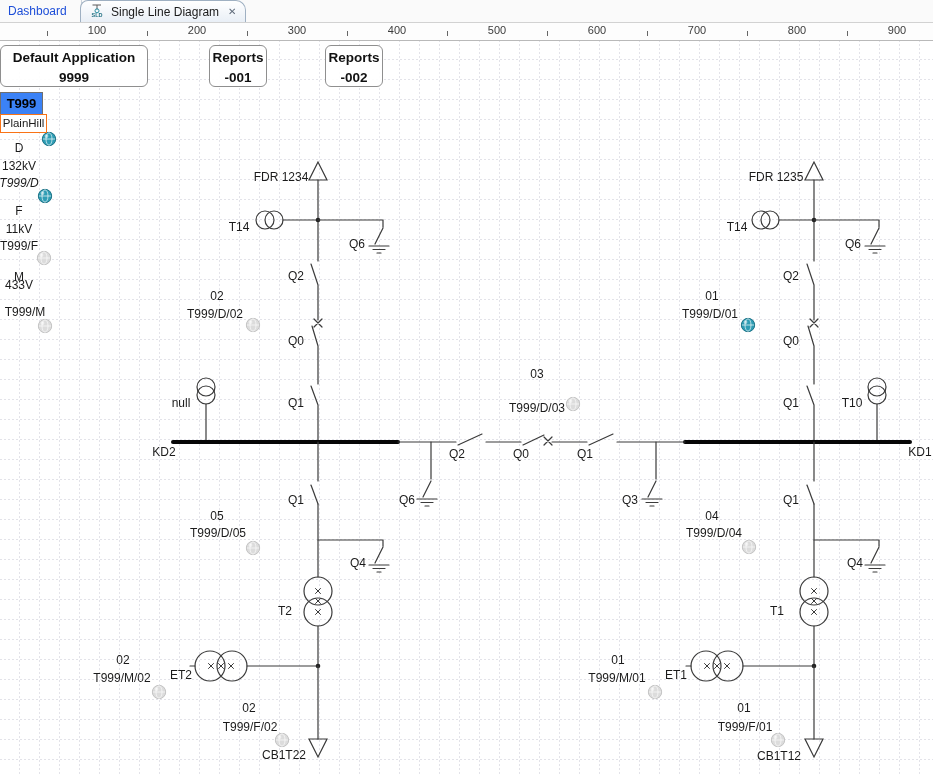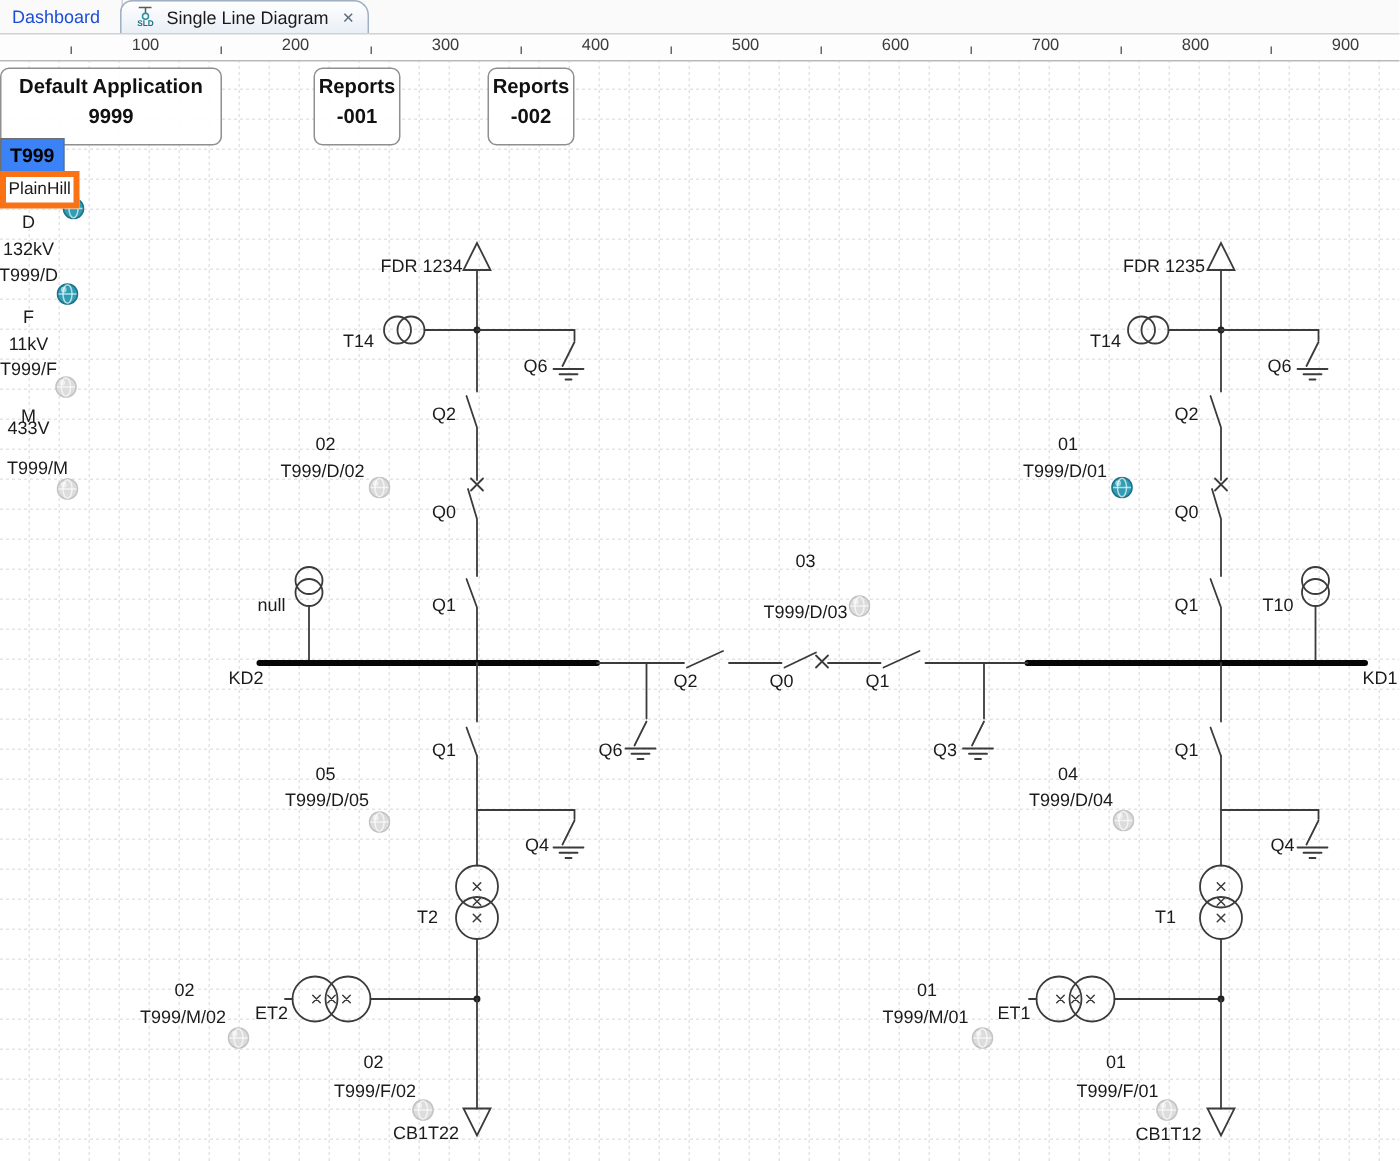--- a/index.html
+++ b/index.html
@@ -21,26 +21,26 @@
     border-bottom:1px solid #b9b9b9;z-index:25;}
   .ruler-num{position:absolute;top:2px;transform:translateX(-50%);font-size:11px;color:#3c3c3c;}
   .ruler-tick{position:absolute;top:9px;width:1px;height:5px;background:#666;}
 
   
   svg.diagram{position:absolute;top:0;left:0;z-index:5;}
   .diag-label{position:absolute;transform:translate(-50%,-50%);font-size:12px;color:#1b1b1b;
     white-space:nowrap;z-index:10;}
   .globe{position:absolute;width:15px;height:15px;transform:translate(-50%,-50%);z-index:12;}
 
-  .hbox{position:absolute;top:45px;height:52px;border:1px solid #8f8f8f;border-radius:6px;
+  .hbox{position:absolute;top:45px;height:42px;border:1px solid #8f8f8f;border-radius:6px;
     background:rgba(255,255,255,.9);text-align:center;font-weight:bold;font-size:13.5px;
     line-height:1.5;padding-top:2px;box-sizing:border-box;z-index:15;color:#111;}
   .t999box{position:absolute;left:0;top:92px;width:41px;height:22px;border:1px solid #6f6f6f;
     background:#3b82f6;font-weight:bold;font-size:13px;text-align:center;line-height:21px;z-index:15;}
-  .sitebox{position:absolute;left:0;top:114px;width:45px;height:17px;border:4px solid #f97316;
+  .sitebox{position:absolute;left:0;top:114px;width:45px;height:17px;border:1px solid #f97316;
     background:#fff;font-size:11.5px;text-align:center;line-height:16px;z-index:15;color:#1b1b1b;}
 </style>
 </head>
 <body>
 
 <div class="app">
 
   <svg class="diagram" width="933" height="774">
     <defs>
       <pattern id="grid" width="20" height="20" patternUnits="userSpaceOnUse">
@@ -242,21 +242,21 @@
   <div class="hbox" style="left:325px;width:58px;">
     <div>Reports</div>
     <div>-002</div>
   </div>
 
   <div class="t999box">T999</div>
   <div class="sitebox">PlainHill</div>
   <div id="sidebar-levels">
       <span class="diag-label" style="left: 19px; top: 148px;">D</span>
       <span class="diag-label" style="left: 19px; top: 165.5px;">132kV</span>
-      <span class="diag-label" style="left: 19px; top: 183px;">T999/D</span>
+      <span class="diag-label" style="left: 19px; top: 183px; font-style: italic;">T999/D</span>
       <span class="diag-label" style="left: 19px; top: 211px;">F</span>
       <span class="diag-label" style="left: 19px; top: 228.5px;">11kV</span>
       <span class="diag-label" style="left: 19px; top: 246px;">T999/F</span>
       <span class="diag-label" style="left: 19px; top: 277px;">M</span>
       <span class="diag-label" style="left: 19px; top: 285px;">433V</span>
       <span class="diag-label" style="left: 25px; top: 312px;">T999/M</span>
     </div>
 
   <div id="labels">
       <span class="diag-label" style="left: 281px; top: 177px;">FDR 1234</span>

